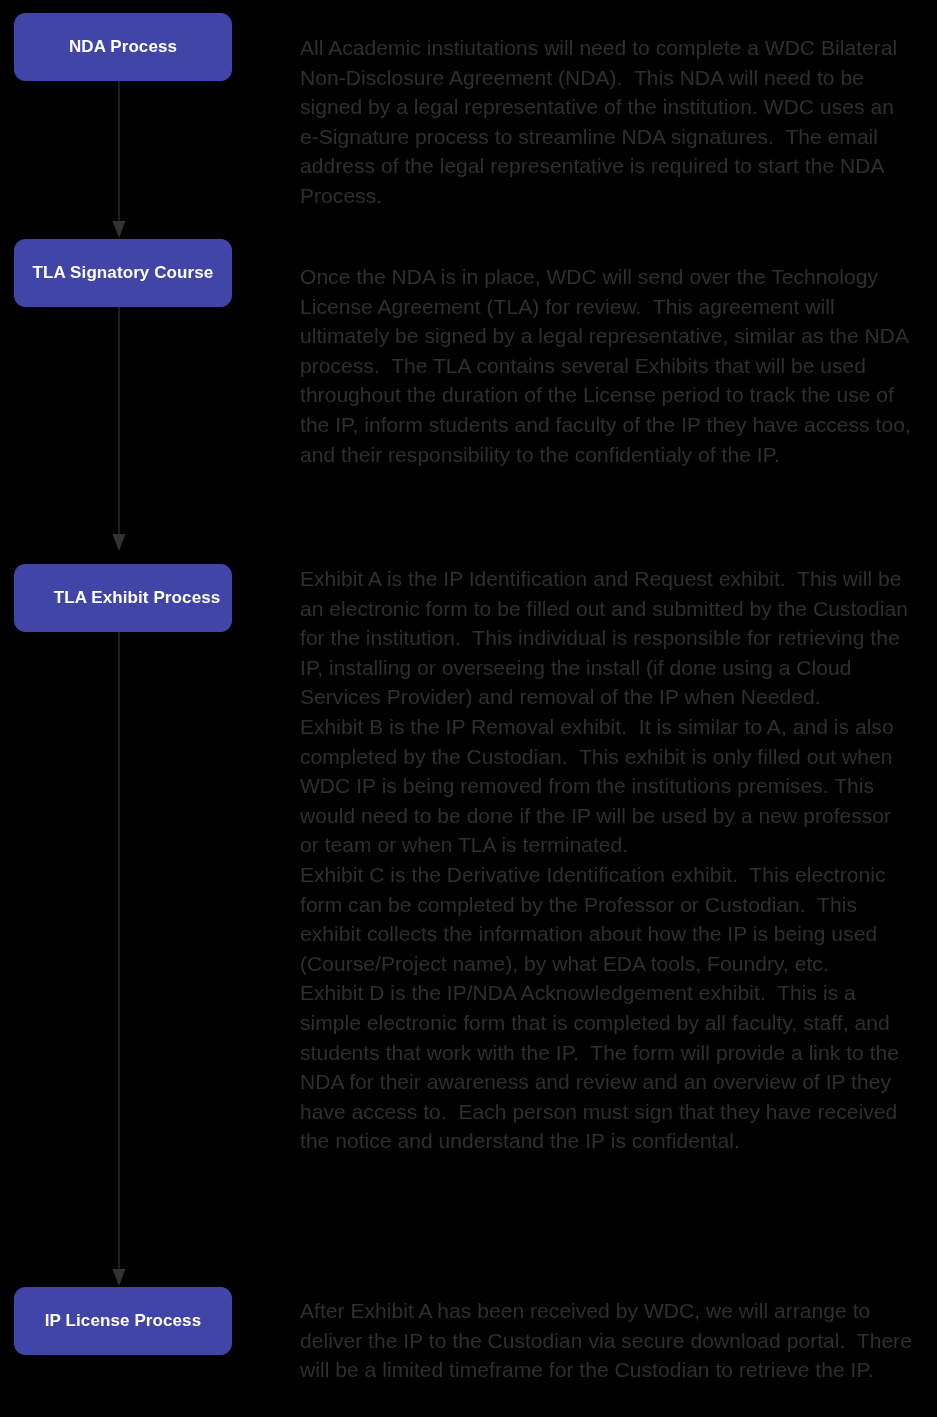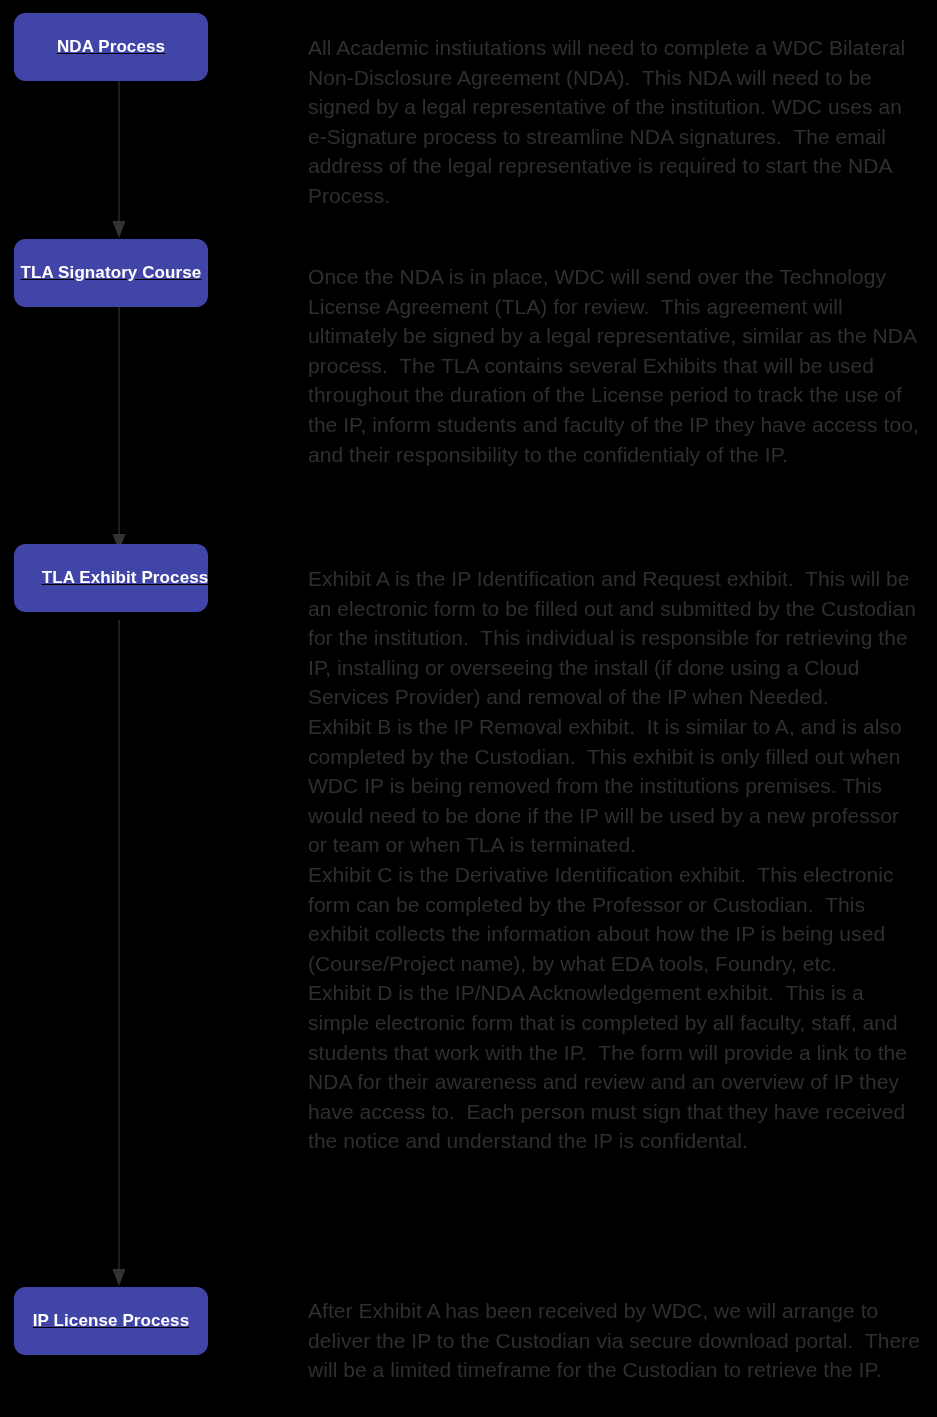--- a/index.html
+++ b/index.html
@@ -26,59 +26,58 @@
     position: absolute;
     left: 0;
     top: 0;
     width: 290px;
     height: 1417px;
   }
 
   .flow-node {
     position: absolute;
     left: 14px;
-    width: 194px;
+    width: 218px;
     box-sizing: border-box;
     background: #4245a8;
     border: 1px solid #4245a8;
     border-radius: 11px;
     display: flex;
     align-items: center;
     justify-content: center;
     text-align: center;
     padding: 4px 8px;
-    text-decoration: underline;
   }
   .flow-node .node-label {
     color: #ffffff;
     font-size: 17px;
     font-weight: bold;
     line-height: 1.2;
     letter-spacing: 0.1px;
     white-space: nowrap;
   }
 
   #node-nda        { top: 13px;   height: 68px; }
   #node-tla-sig    { top: 239px;  height: 68px; }
-  #node-tla-exh    { top: 544px;  height: 68px; padding-left: 36px; }
+  #node-tla-exh    { top: 564px;  height: 68px; padding-left: 36px; }
   #node-ip-xfer    { top: 1287px; height: 68px; }
 
   
   .connector {
     position: absolute;
     left: 0;
     width: 290px;
     pointer-events: none;
   }
   .connector svg { display: block; }
 
   
   #text-column {
     position: absolute;
-    left: 308px;
+    left: 300px;
     top: 0;
     width: 620px;
     height: 1417px;
   }
 
   .para {
     position: absolute;
     left: 0;
     width: 615px;
     color: #2f2f2f;

